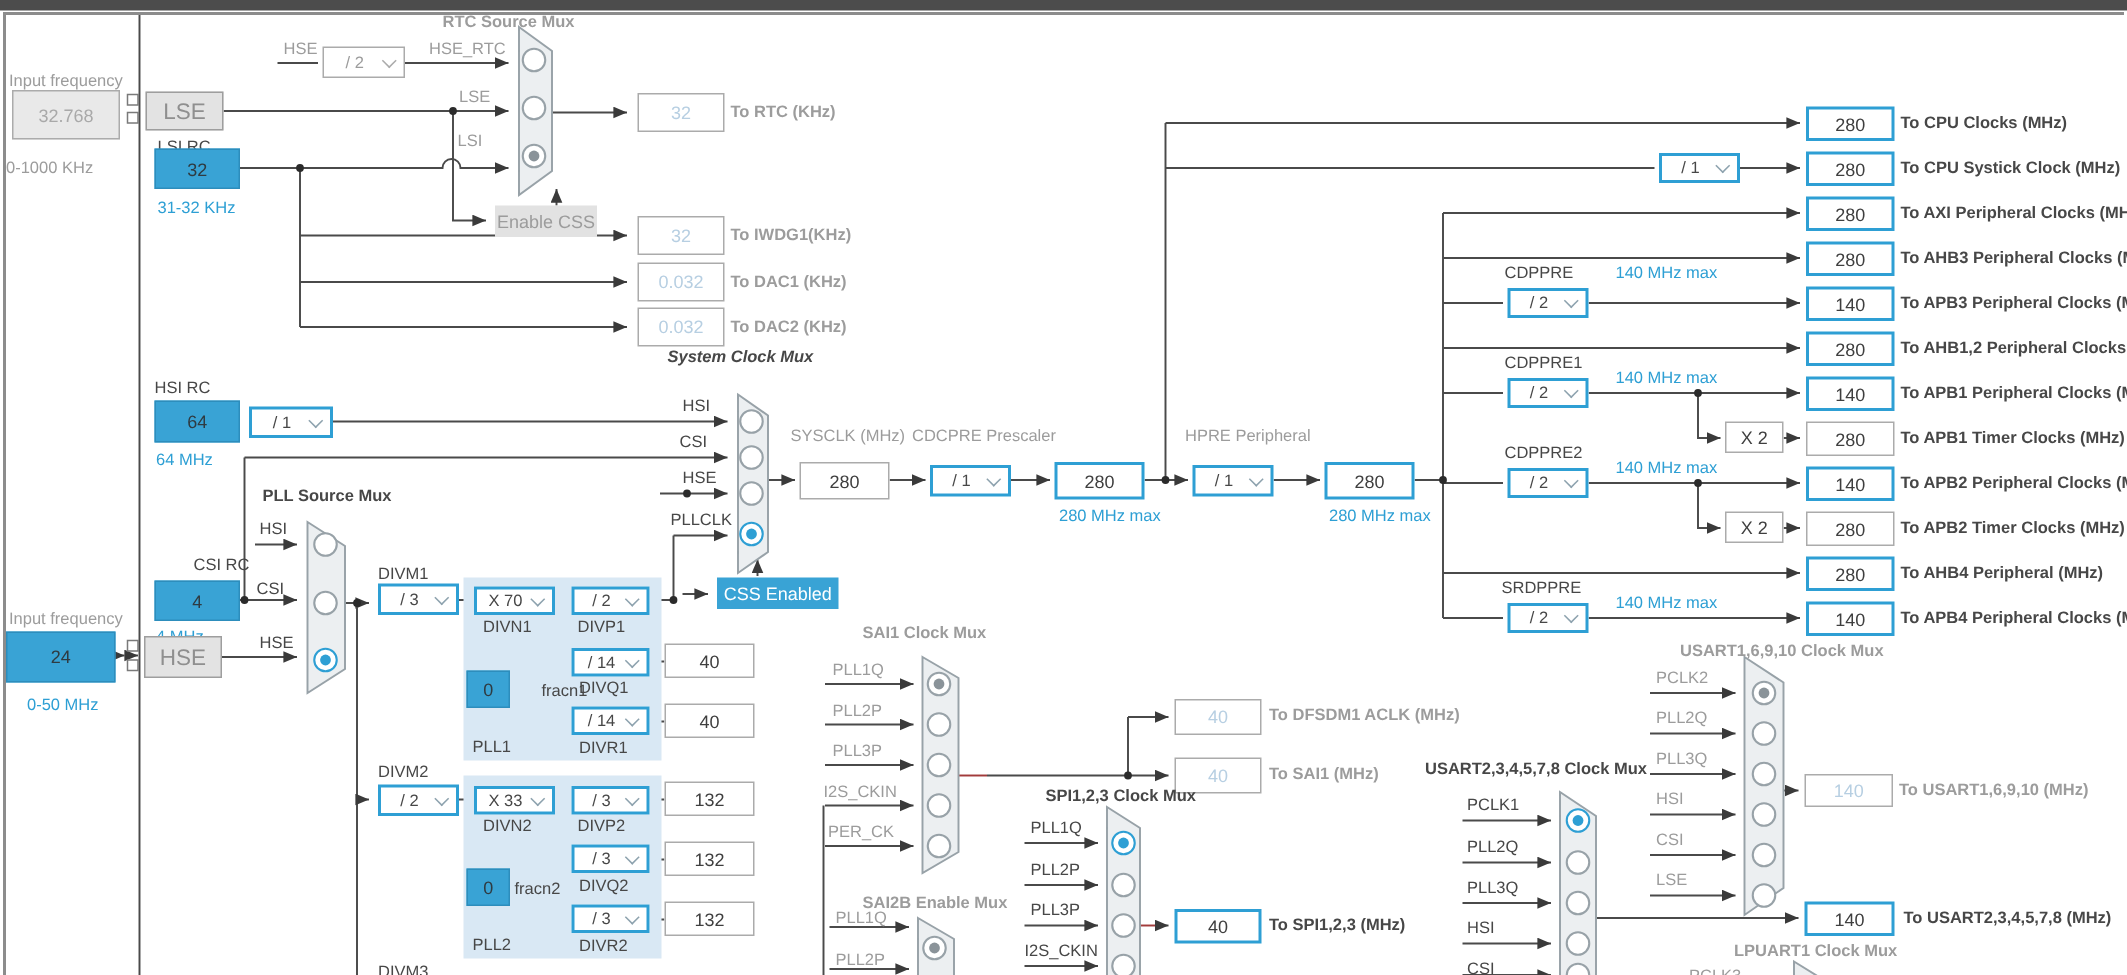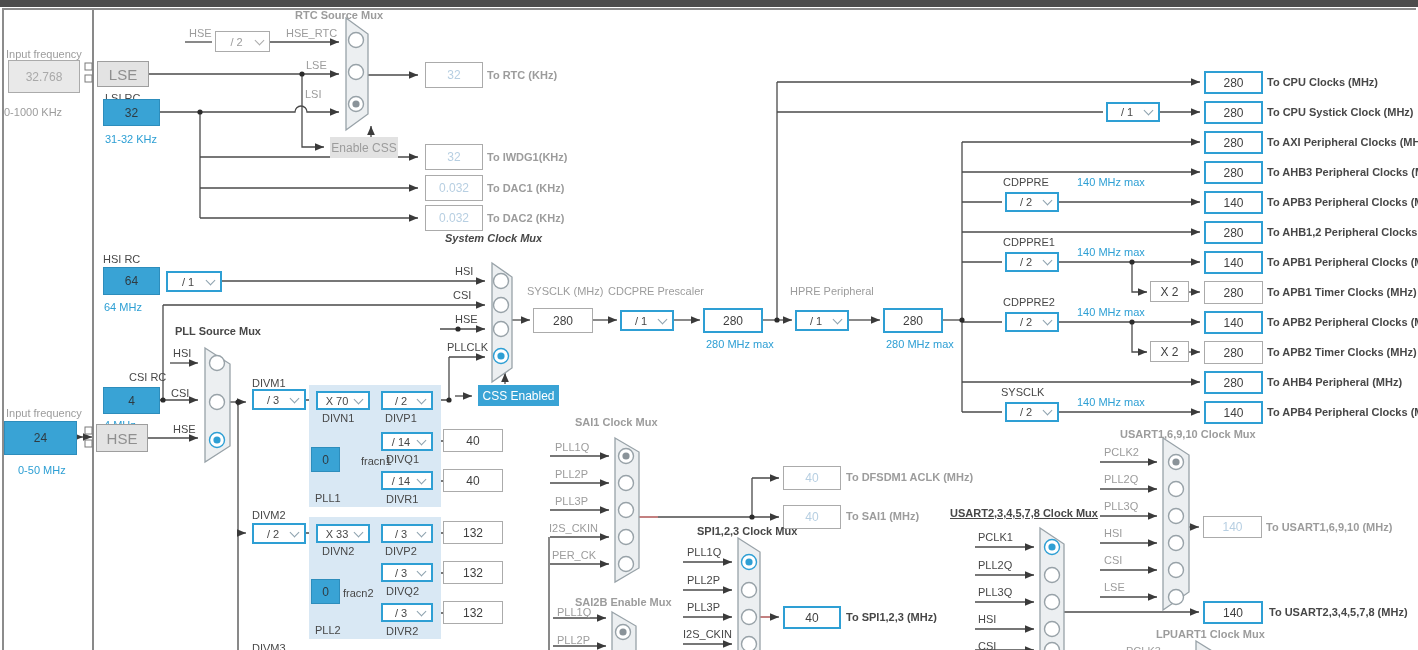--- a/index.html
+++ b/index.html
@@ -299,21 +299,21 @@
 
   <div class="t td" style="left:1003px;top:176px;">CDPPRE</div>
   <div class="t tblue" style="left:1077px;top:176px;">140 MHz max</div>
   <div class="drop" style="left:1005px;top:192px;width:54px;height:20px;">/ 2</div>
   <div class="t td" style="left:1003px;top:236px;">CDPPRE1</div>
   <div class="t tblue" style="left:1077px;top:246px;">140 MHz max</div>
   <div class="drop" style="left:1005px;top:252px;width:54px;height:20px;">/ 2</div>
   <div class="t td" style="left:1003px;top:296px;">CDPPRE2</div>
   <div class="t tblue" style="left:1077px;top:306px;">140 MHz max</div>
   <div class="drop" style="left:1005px;top:312px;width:54px;height:20px;">/ 2</div>
-  <div class="t td" style="left:1001px;top:386px;">SYSCLK</div>
+  <div class="t td" style="left:1001px;top:386px;">SRDPPRE</div>
   <div class="t tblue" style="left:1077px;top:396px;">140 MHz max</div>
   <div class="drop" style="left:1005px;top:402px;width:54px;height:20px;">/ 2</div>
   <div class="vbox" style="left:1150px;top:281px;width:39px;height:21px;">X 2</div>
   <div class="vbox" style="left:1150px;top:341px;width:39px;height:21px;">X 2</div>
 
   <div class="t td" style="left:252px;top:377px;">DIVM1</div>
   <div class="drop" style="left:252px;top:389px;width:54px;height:21px;">/ 3</div>
   <div class="drop" style="left:316px;top:391px;width:54px;height:19px;">X 70</div>
   <div class="t td" style="left:322px;top:412px;">DIVN1</div>
   <div class="drop" style="left:381px;top:391px;width:52px;height:19px;">/ 2</div>
@@ -397,21 +397,21 @@
   <div class="t tb" style="left:1120px;top:428px;">USART1,6,9,10 Clock Mux</div>
   <div class="t" style="left:1104px;top:446px;">PCLK2</div>
   <div class="t" style="left:1104px;top:473px;">PLL2Q</div>
   <div class="t" style="left:1104px;top:500px;">PLL3Q</div>
   <div class="t" style="left:1104px;top:527px;">HSI</div>
   <div class="t" style="left:1104px;top:554px;">CSI</div>
   <div class="t" style="left:1104px;top:581px;">LSE</div>
   <div class="vbox vb-dis" style="left:1203px;top:516px;width:59px;height:22px;">140</div>
   <div class="t tb" style="left:1266px;top:521px;">To USART1,6,9,10 (MHz)</div>
 
-  <div class="t tb td" style="left:950px;top:507px;text-decoration:underline;">USART2,3,4,5,7,8 Clock Mux</div>
+  <div class="t tb td" style="left:950px;top:507px;">USART2,3,4,5,7,8 Clock Mux</div>
   <div class="t td" style="left:978px;top:531px;">PCLK1</div>
   <div class="t td" style="left:978px;top:559px;">PLL2Q</div>
   <div class="t td" style="left:978px;top:586px;">PLL3Q</div>
   <div class="t td" style="left:978px;top:613px;">HSI</div>
   <div class="t td" style="left:978px;top:640px;">CSI</div>
   <div class="vbox vb-blue" style="left:1203px;top:601px;width:60px;height:23px;">140</div>
   <div class="t tb td" style="left:1269px;top:606px;">To USART2,3,4,5,7,8 (MHz)</div>
 
   <div class="t tb" style="left:1156px;top:628px;">LPUART1 Clock Mux</div>
   <div class="t" style="left:1126px;top:645px;">PCLK3</div>

